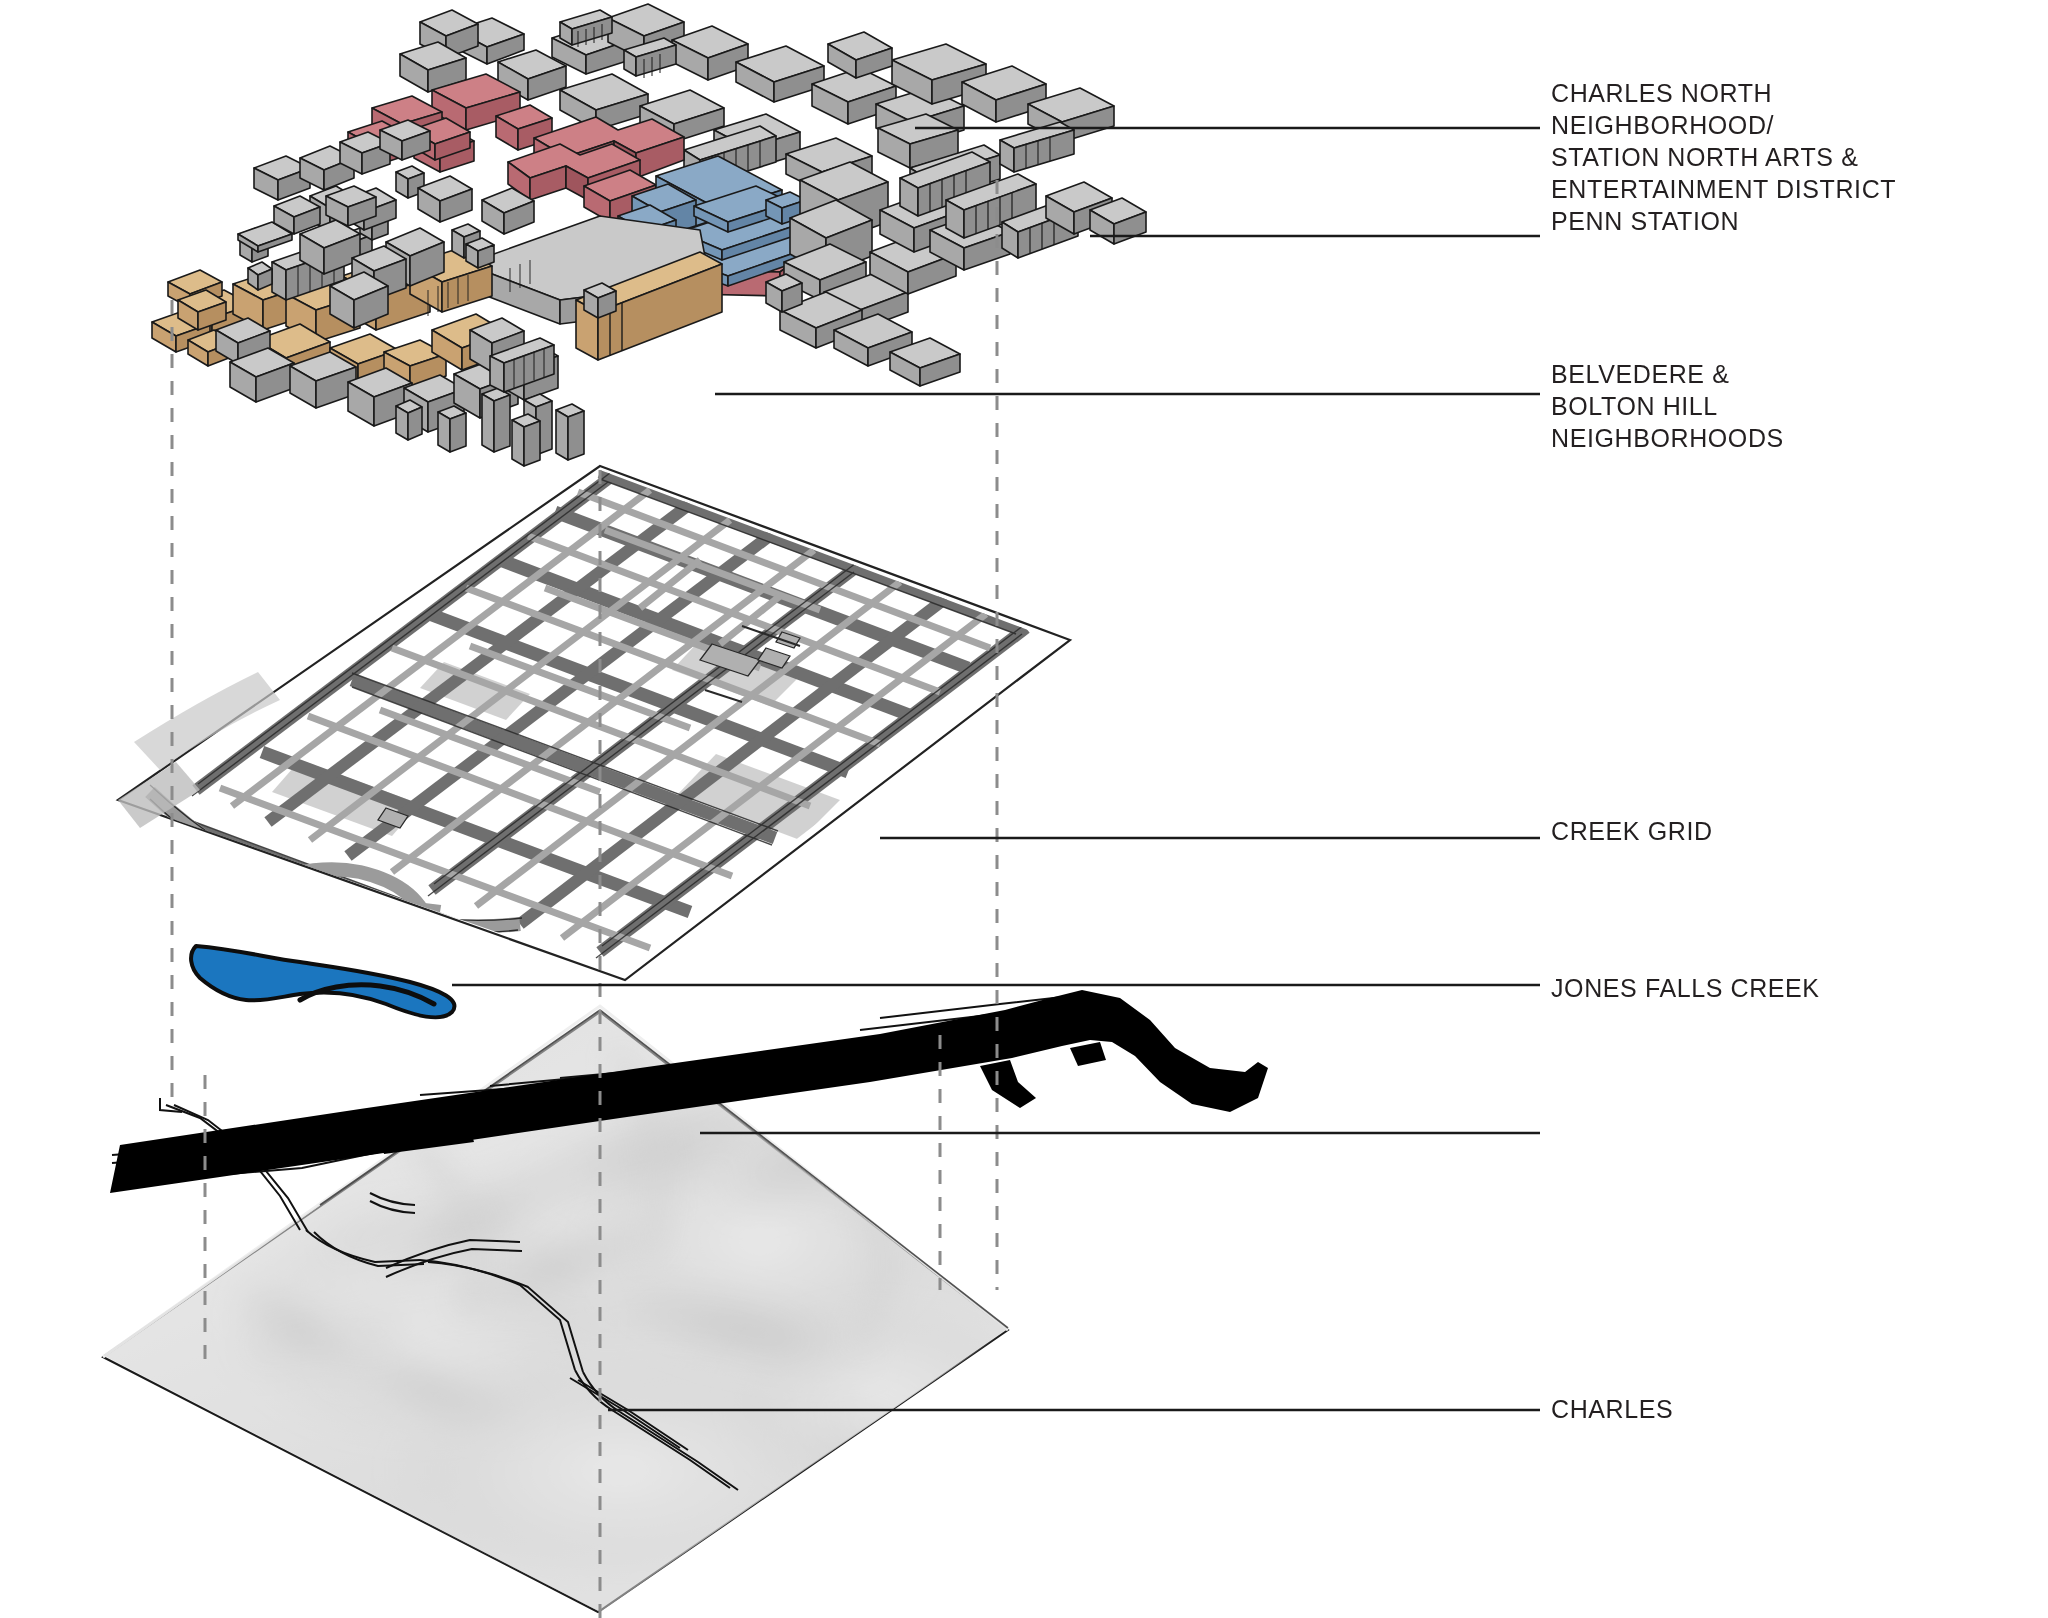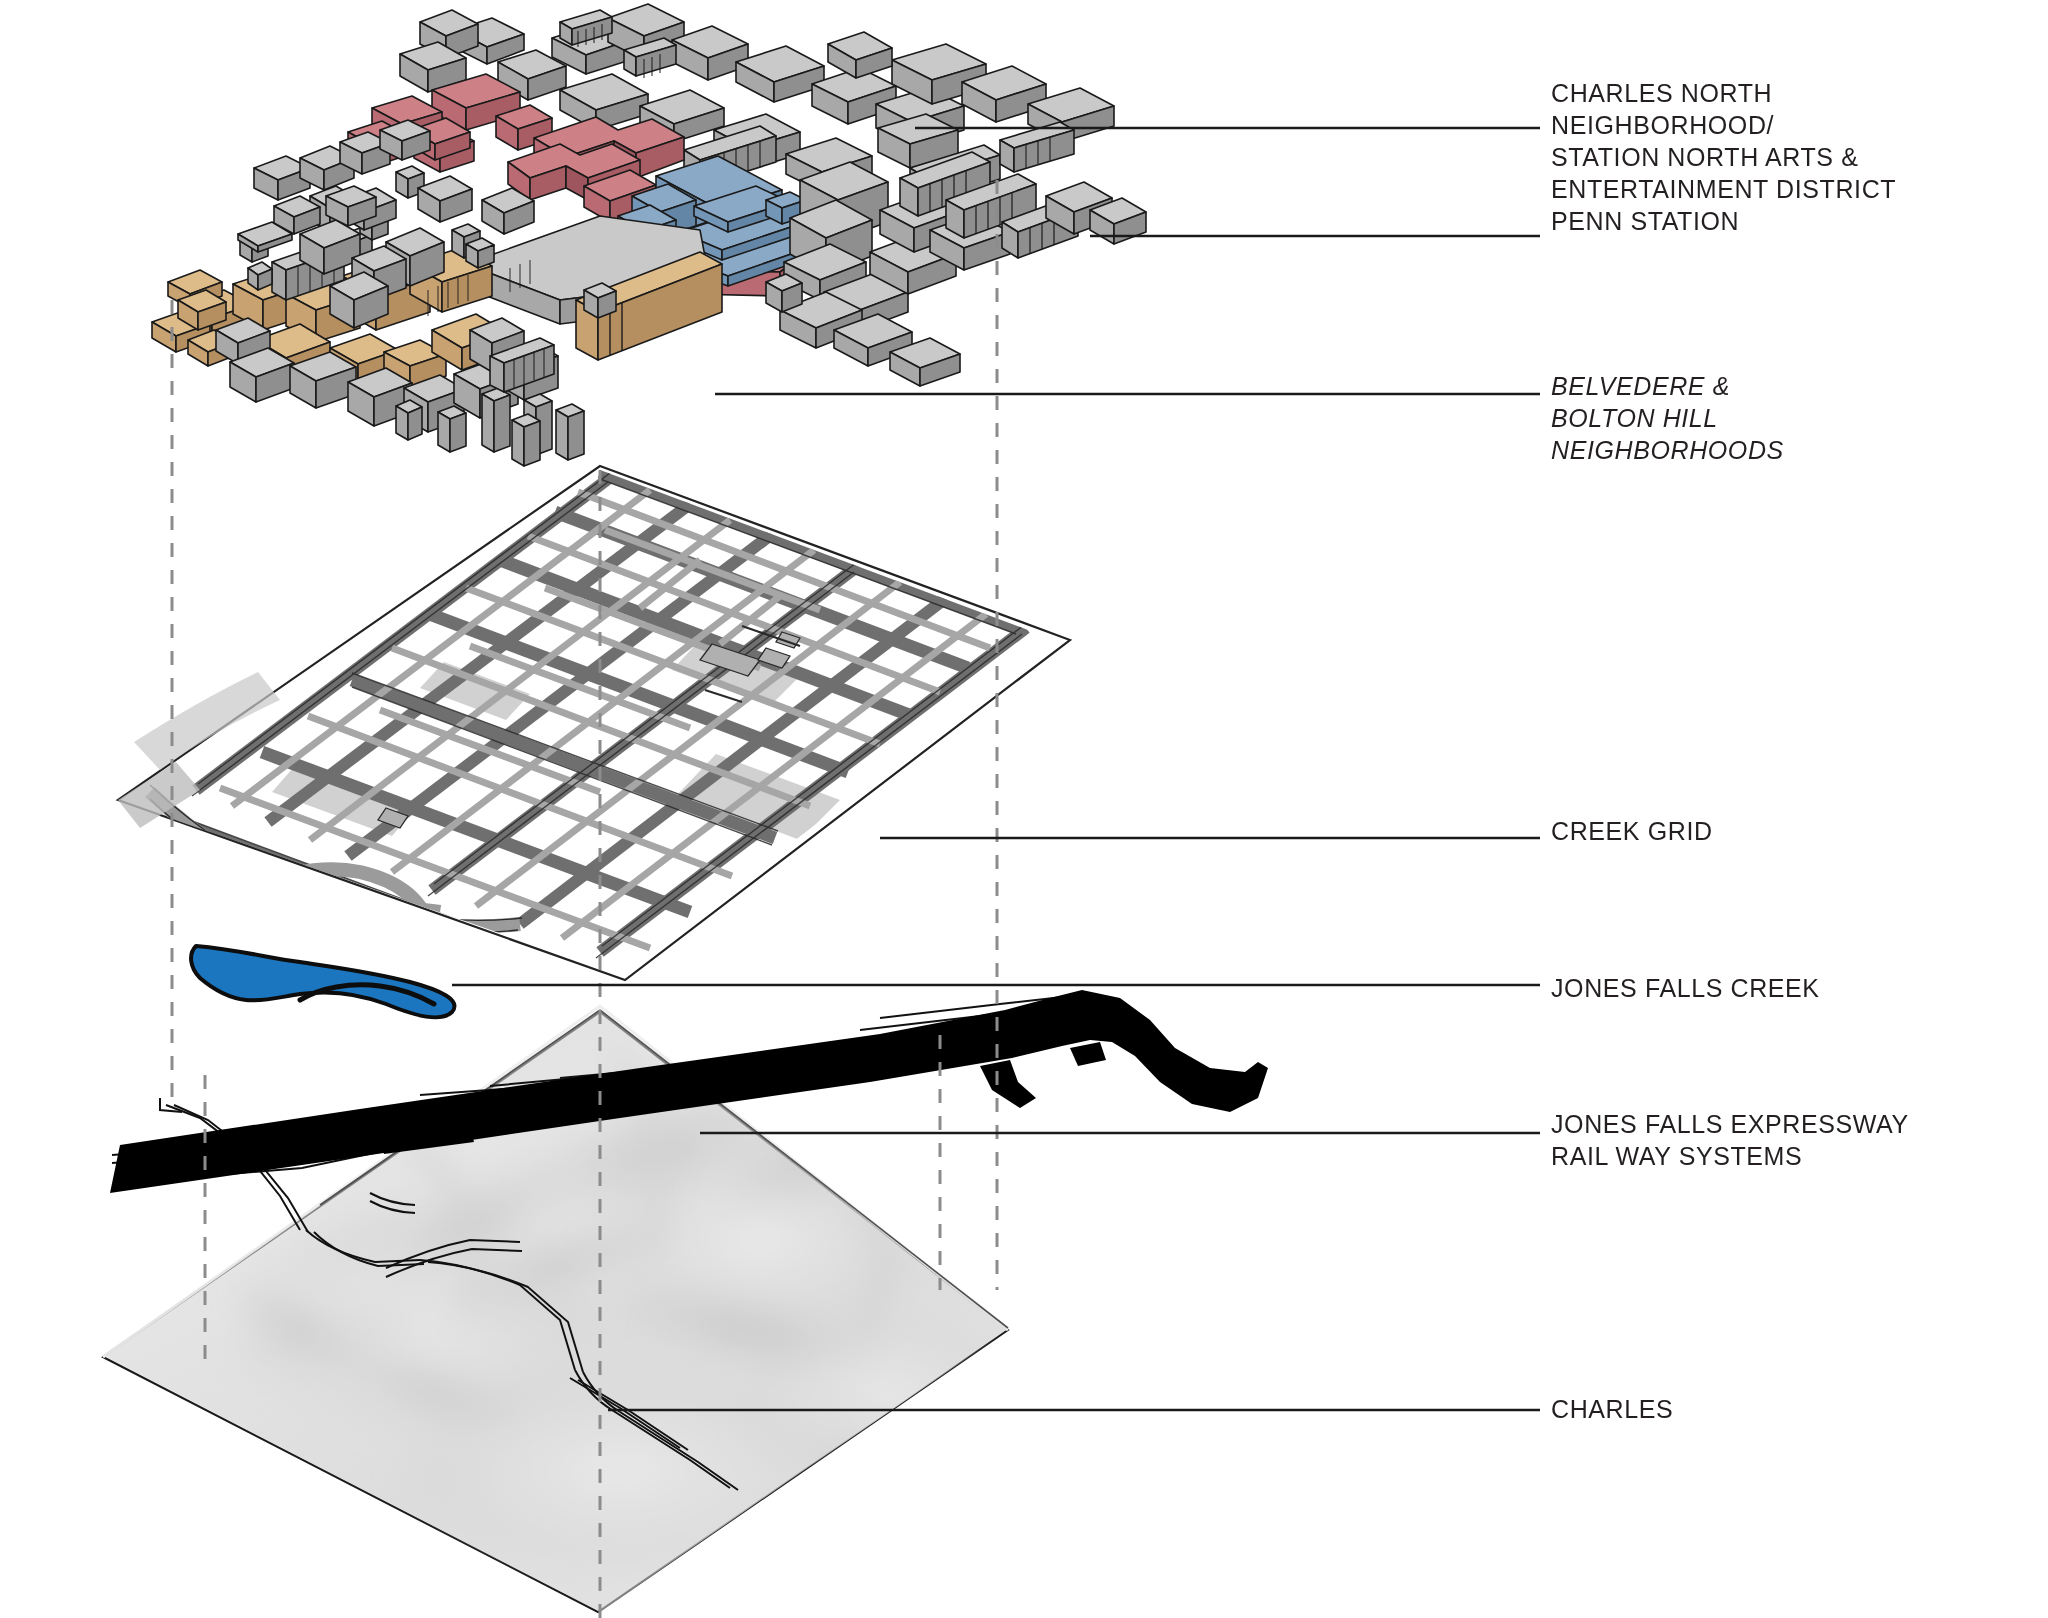--- a/index.html
+++ b/index.html
@@ -971,22 +971,20 @@
       <line x1="452" y1="985" x2="1540" y2="985"></line>
       <line x1="700" y1="1133" x2="1540" y2="1133"></line>
       <line x1="608" y1="1410" x2="1540" y2="1410"></line>
     </g>
   </svg>
 
   <div class="label" style="left:1551px; top:77px;">CHARLES NORTH NEIGHBORHOOD/
 STATION NORTH ARTS &amp;
 ENTERTAINMENT DISTRICT</div>
   <div class="label" style="left:1551px; top:205px;">PENN STATION</div>
-  <div class="label" style="left:1551px; top:370px;font-style:italic;">BELVEDERE &amp;
+  <div class="label" style="left:1551px; top:358px;">BELVEDERE &amp;
 BOLTON HILL
 NEIGHBORHOODS</div>
   <div class="label" style="left:1551px; top:815px;">CREEK GRID</div>
   <div class="label" style="left:1551px; top:972px;">JONES FALLS CREEK</div>
-  <div class="label" style="left:1551px; top:1108px;">JONES FALLS EXPRESSWAY
-RAIL WAY SYSTEMS</div>
   <div class="label" style="left:1551px; top:1393px;">CHARLES</div>
 
 </div>
 
 </body></html>

